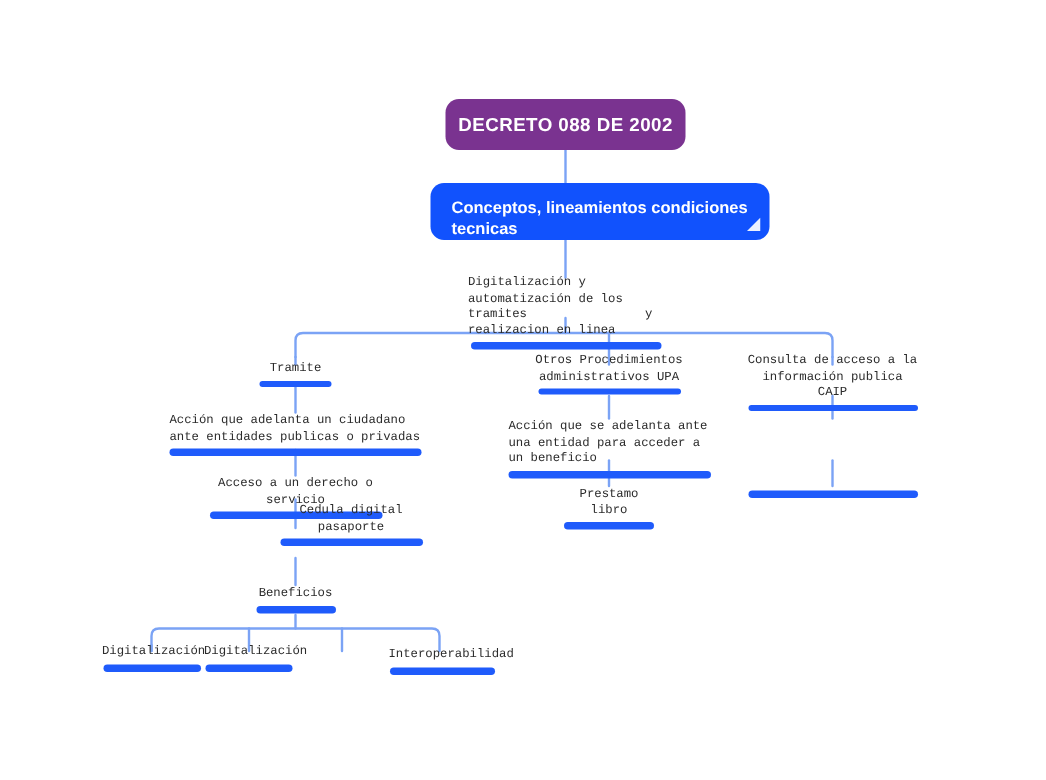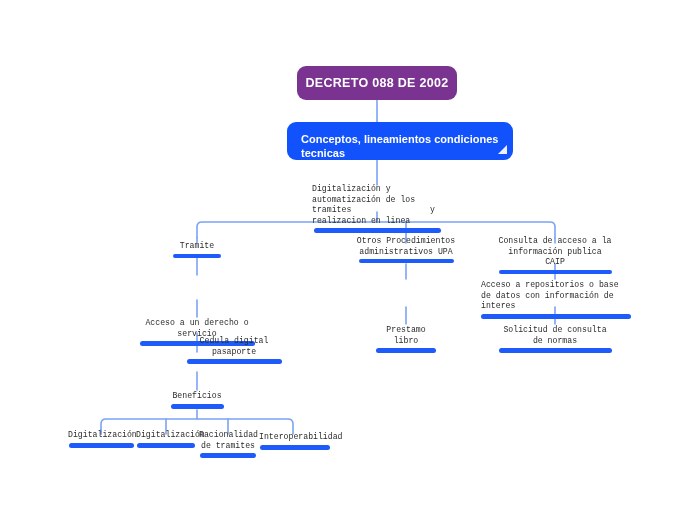--- a/index.html
+++ b/index.html
@@ -166,39 +166,42 @@
   <div class="text-node" style="left:497px; top:236px; width:116px;">
     <span class="tn-label">Consulta de acceso a la información publica CAIP</span>
     <span class="tn-bar" style="width:113px;"></span>
   </div>
 
   <div class="text-node" style="left:353px; top:236px; width:106px;">
     <span class="tn-label">Otros Procedimientos administrativos UPA</span>
     <span class="tn-bar" style="width:95px;"></span>
   </div>
 
-
-
-  <div class="text-node thick" style="left:481px; top:280px; width:150px;">
-    <span class="tn-label left">Acceso a repositorios o base de datos con información de interes</span>
-    <span class="tn-bar" style="width:150px;"></span>
-  </div>
+  <div class="text-node thick" style="left:113px; top:276px; width:168px;">
+    <span class="tn-label left">Acción que adelanta un ciudadano ante entidades publicas o privadas</span>
+    <span class="tn-bar" style="width:168px;"></span>
+  </div>
+
+  <div class="text-node thick" style="left:339px; top:280px; width:135px;">
+    <span class="tn-label left">Acción que se adelanta ante una entidad para acceder a un beneficio</span>
+    <span class="tn-bar" style="width:135px;"></span>
+  </div>
+
 
   <div class="text-node thick" style="left:138px; top:318px; width:118px;">
     <span class="tn-label">Acceso a un derecho o servicio</span>
     <span class="tn-bar" style="width:115px;"></span>
   </div>
 
   <div class="text-node thick" style="left:372px; top:325px; width:68px;">
     <span class="tn-label">Prestamo libro</span>
     <span class="tn-bar" style="width:60px;"></span>
   </div>
 
   <div class="text-node thick" style="left:497px; top:325px; width:116px;">
-    <span class="tn-label">Solicitud de consulta de normas</span>
     <span class="tn-bar" style="width:113px;"></span>
   </div>
 
   <div class="text-node thick" style="left:148px; top:336px; width:98px;margin-left:37px;">
     <span class="tn-label">Cedula digital pasaporte</span>
     <span class="tn-bar" style="width:95px;"></span>
   </div>
 
   <div class="text-node thick" style="left:167px; top:391px; width:60px;">
     <span class="tn-label">Beneficios</span>
@@ -208,23 +211,19 @@
   <div class="text-node thick" style="left:68px; top:430px; width:67px;">
     <span class="tn-label">Digitalización</span>
     <span class="tn-bar" style="width:65px;"></span>
   </div>
 
   <div class="text-node thick" style="left:136px; top:430px; width:60px;">
     <span class="tn-label">Digitalización</span>
     <span class="tn-bar" style="width:58px;"></span>
   </div>
 
-  <div class="text-node thick" style="left:199px; top:430px; width:58px;">
-    <span class="tn-label">Racionalidad de tramites</span>
-    <span class="tn-bar" style="width:56px;"></span>
-  </div>
 
   <div class="text-node thick" style="left:259px; top:432px; width:72px;">
     <span class="tn-label">Interoperabilidad</span>
     <span class="tn-bar" style="width:70px;"></span>
   </div>
 
 </div>
 
 </body></html>

